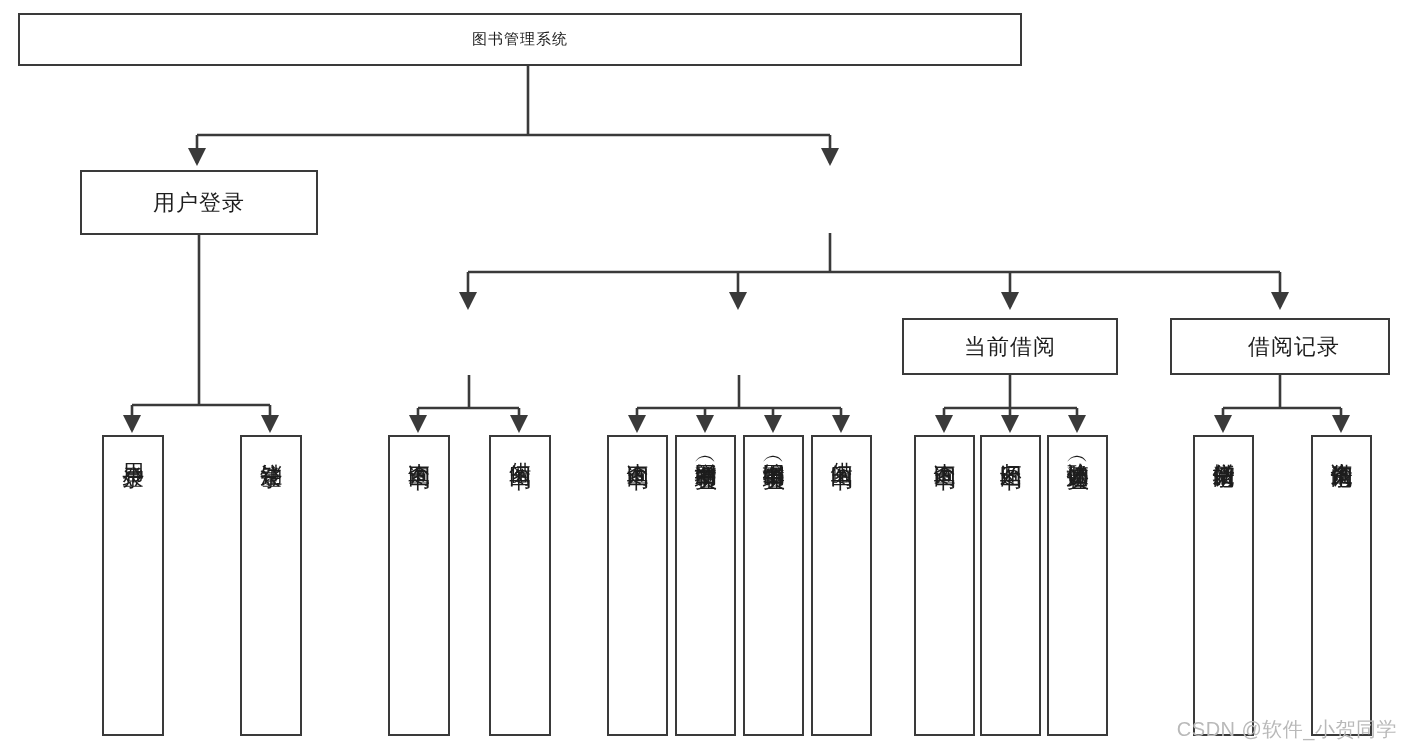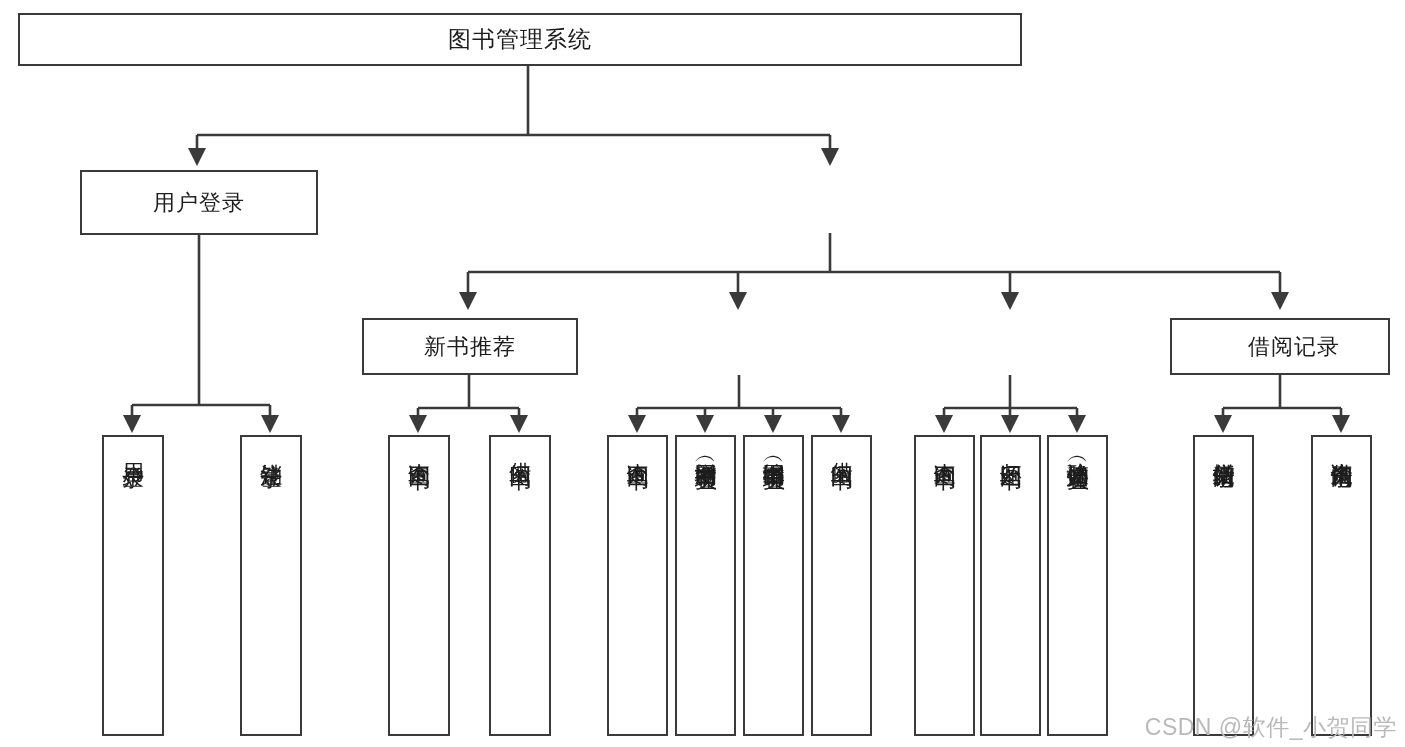--- a/index.html
+++ b/index.html
@@ -28,21 +28,21 @@
     align-items:center;
     justify-content:center;
     color:#1d1d1d;
     z-index:2;
   }
   .node.horiz{
     font-size:22px;
     letter-spacing:1px;
   }
   .node.root{
-    font-size:23px;
+    font-size:15px;
   }
   .node.leaf{
     font-size:22px;
     align-items:flex-start;
     justify-content:center;
     padding-top:8px;
   }
   .leaf .vtext{
     writing-mode:vertical-rl;
     text-orientation:upright;
@@ -50,21 +50,21 @@
     letter-spacing:2px;
     white-space:nowrap;
     display:block;
   }
   .leaf.tall .vtext{
     letter-spacing:1px;
   }
   #watermark{
     position:absolute;
     right:8px;bottom:4px;
-    font-size:23px;
+    font-size:20px;
     color:#b9b9b9;
     letter-spacing:0.5px;
     z-index:5;
     white-space:nowrap;
   }
 </style>
 </head>
 <body>
 
 <div id="diagram">
@@ -117,21 +117,21 @@
       <path d="M 1223 408 L 1341 408"></path>
       <path d="M 1223 408 L 1223 430" marker-end="url(#arrow)"></path>
       <path d="M 1341 408 L 1341 430" marker-end="url(#arrow)"></path>
     </g>
   </svg>
 
   <div class="node root horiz" style="left:18px;top:13px;width:1004px;height:53px;">图书管理系统</div>
 
   <div class="node horiz" style="left:80px;top:170px;width:238px;height:65px;">用户登录</div>
 
-  <div class="node horiz" style="left:362px;top:318px;width:216px;height:57px;">新书推荐</div>
+  <div class="node horiz" style="left:902px;top:318px;width:216px;height:57px;">当前借阅</div>
   <div class="node horiz" style="left:1170px;top:318px;width:220px;height:57px;padding-left:28px;">借阅记录</div>
 
   <div class="node leaf" style="left:102px;top:435px;width:62px;height:301px;">
     <span class="vtext">用户登录</span>
   </div>
   <div class="node leaf" style="left:240px;top:435px;width:62px;height:301px;">
     <span class="vtext">注销登录</span>
   </div>
 
   <div class="node leaf" style="left:388px;top:435px;width:62px;height:301px;">

